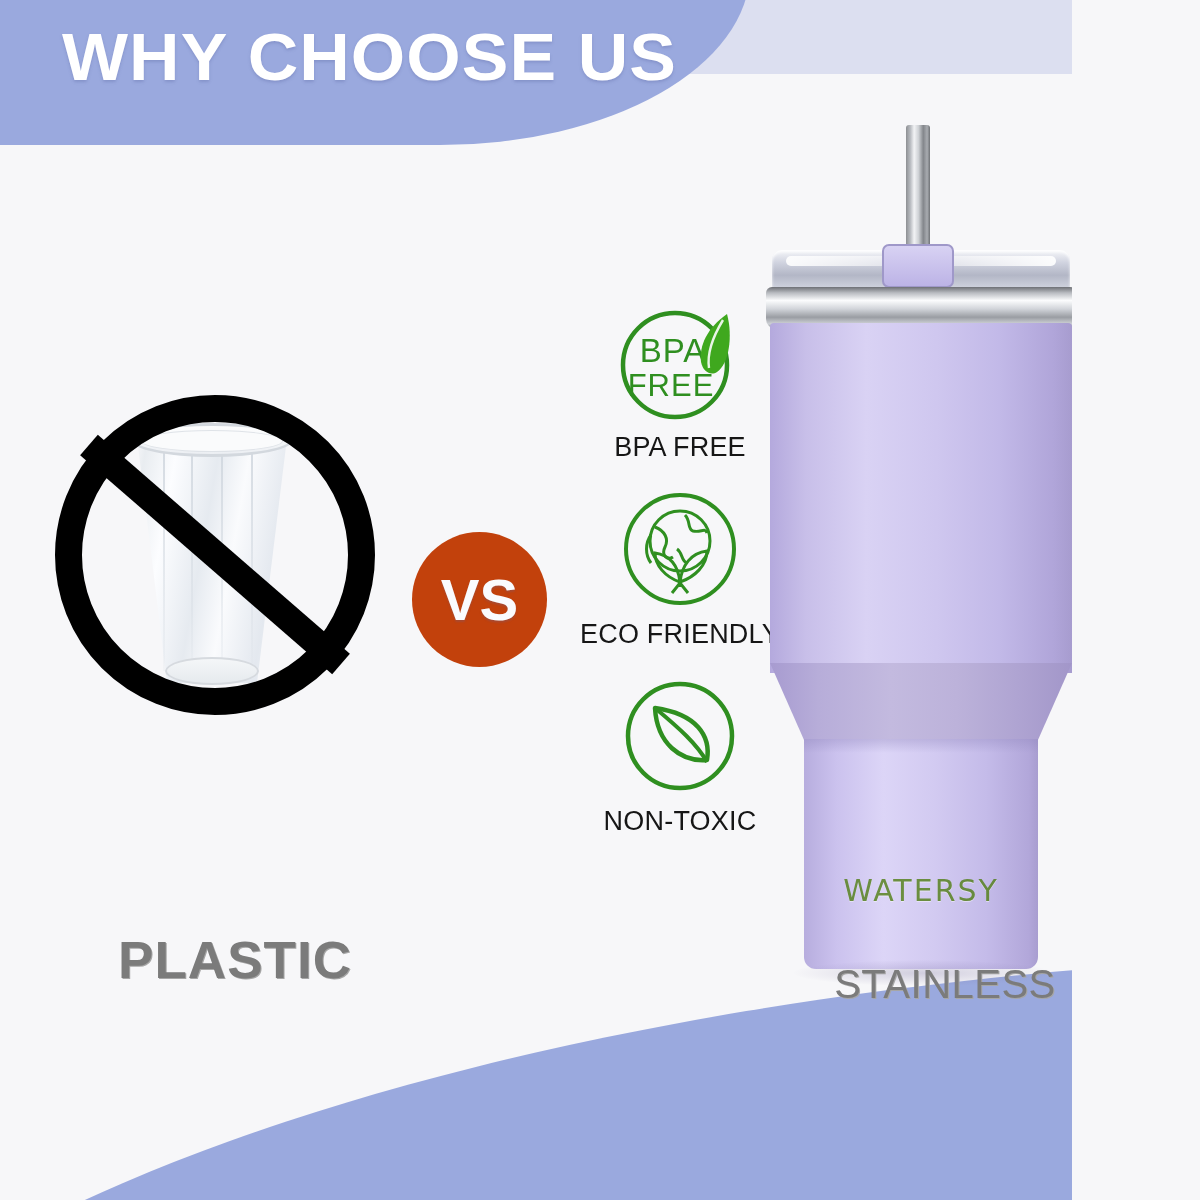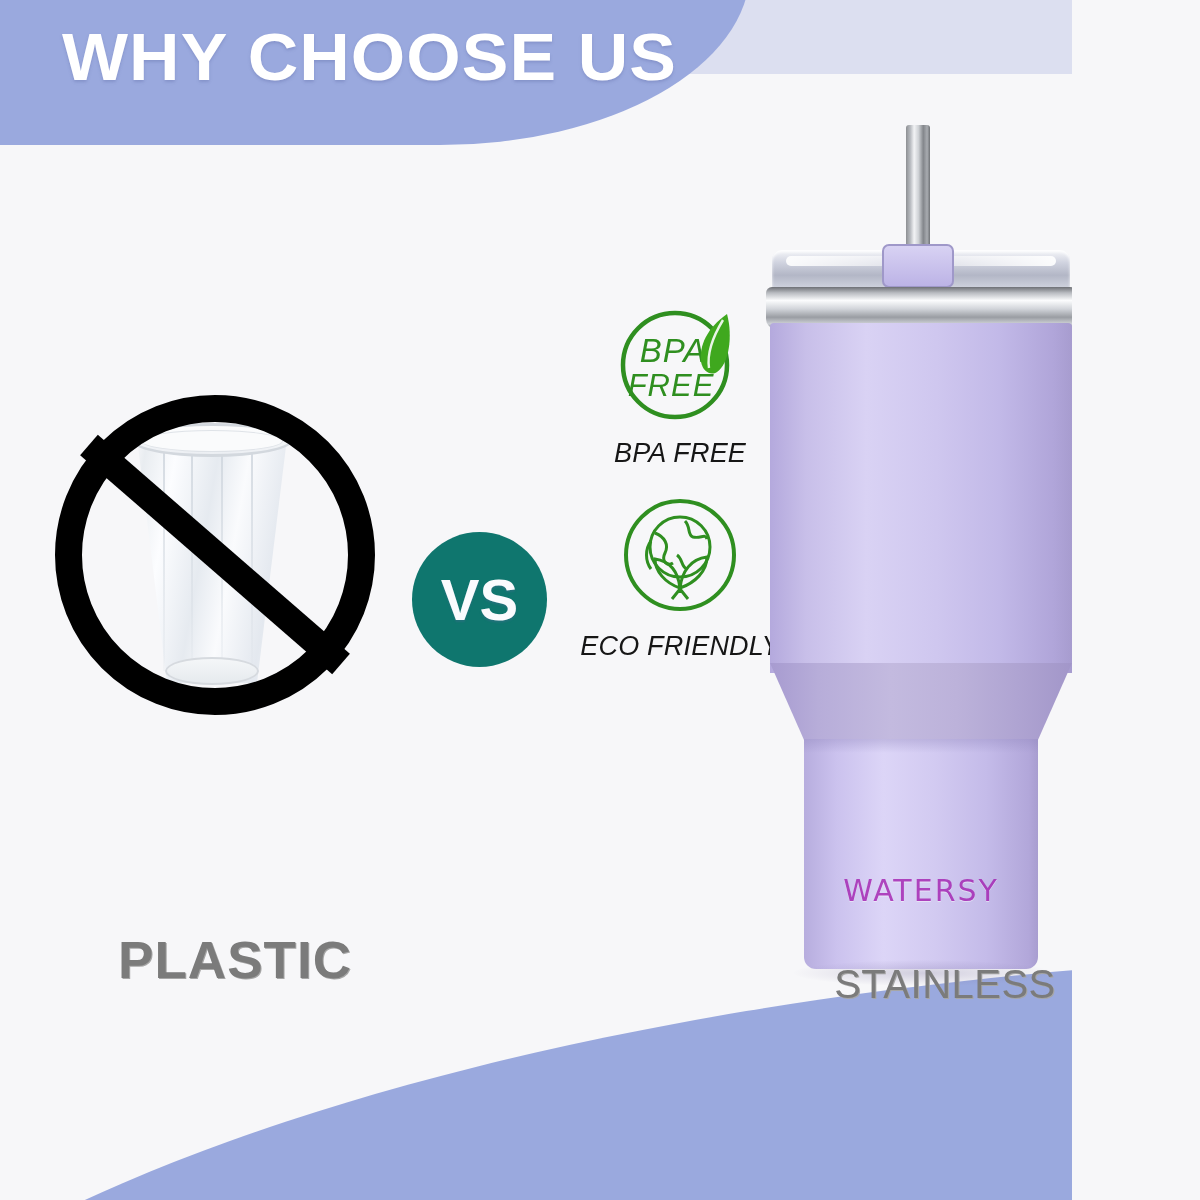--- a/index.html
+++ b/index.html
@@ -88,34 +88,34 @@
     position:absolute; left:118px; top:930px;
     font-size:52px; font-weight:700; letter-spacing:1px;
     color:#7b7b7b; transform:scaleX(1.02); transform-origin:left top;
     text-shadow:1px 1px 0 #a6a6a6;
     white-space:nowrap;
   }
 
   
   .vs-badge{
     position:absolute; left:412px; top:532px; width:135px; height:135px;
-    border-radius:50%; background:#0f766e;
+    border-radius:50%; background:#c2410c;
     display:flex; align-items:center; justify-content:center;
   }
   .vs-badge span{
     font-size:58px; font-weight:700; color:#fafbfe; letter-spacing:0px;
     text-shadow:0 2px 2px rgba(90,100,160,.25);
   }
 
   
-  .features{ position:absolute; left:560px; top:300px; width:240px;font-style:italic; }
+  .features{ position:absolute; left:560px; top:300px; width:240px; }
   .feature{ width:240px; margin-bottom:24px; display:flex; flex-direction:column; align-items:center; }
   .feature .badge-ico{ width:130px; height:130px; display:block; }
   .feature .badge-label{
-    margin-top:8px; font-size:27px; color:#161616; letter-spacing:.2px;
+    margin-top:2px; font-size:27px; color:#161616; letter-spacing:.2px;
     white-space:nowrap; text-align:center;
   }
 
   
   .tumbler{ position:absolute; left:730px; top:115px; width:470px; height:880px; }
 
   .straw{
     position:absolute; left:176px; top:10px; width:24px; height:250px;
     background:linear-gradient(90deg,#8d8f93 0%,#b8bbc0 18%,#f2f3f5 34%,#cfd2d6 52%,#83868b 72%,#a9acb1 88%,#6f7276 100%);
     border-radius:3px;
@@ -169,21 +169,21 @@
        #c4bbe9 78%, #b2a7da 96%, #a89dd0 100%);
     border-radius:0 0 12px 12px;
   }
   .body-lower-shadow{
     position:absolute; left:74px; top:624px; width:234px; height:14px;
     background:linear-gradient(180deg,rgba(140,130,185,.35),rgba(140,130,185,0));
   }
   .brand{
     position:absolute; left:74px; top:758px; width:234px;
     text-align:center; font-size:30px; font-weight:400;
-    letter-spacing:2px; color:#a21caf; opacity:.78;
+    letter-spacing:2px; color:#4d7c0f; opacity:.78;
     font-family:"DejaVu Sans", sans-serif;
     text-shadow:0 1px 0 rgba(255,255,255,.55);
   }
   .handle{
     position:absolute; left:322px; top:198px; width:150px; height:340px;
     border:40px solid #cdc4f0;
     border-left-color:#c6bdea;
     border-radius:14px 58px 58px 14px;
     background:transparent;
     box-shadow:inset -3px 0 5px rgba(150,140,195,.35), 2px 2px 6px rgba(150,140,195,.28);
@@ -256,20 +256,28 @@
         <path d="M70 28 C 76 34 72 42 78 44 C 86 46 90 40 92 46" fill="none" stroke="#2f8f20" stroke-width="3"></path>
         <path d="M62 62 C 68 66 66 74 72 76" fill="none" stroke="#2f8f20" stroke-width="3"></path>
         <path d="M36 48 C 30 56 30 68 36 76" fill="none" stroke="#2f8f20" stroke-width="3"></path>
         <path d="M65 95 C 50 90 40 78 40 66 C 54 68 63 78 65 95 Z" fill="none" stroke="#2f8f20" stroke-width="3"></path>
         <path d="M65 95 C 80 90 92 78 92 64 C 76 66 67 78 65 95 Z" fill="none" stroke="#2f8f20" stroke-width="3"></path>
         <path d="M65 96 L 57 106 M65 96 L 73 106 M65 88 L65 100" fill="none" stroke="#2f8f20" stroke-width="3"></path>
       </svg>
       <div class="badge-label">ECO FRIENDLY</div>
     </div>
 
+    <div class="feature">
+      <svg class="badge-ico" viewBox="0 0 130 130">
+        <circle cx="65" cy="62" r="52" fill="none" stroke="#2f8f20" stroke-width="4.5"></circle>
+        <path d="M40 34 C 82 40 96 62 92 86 C 66 88 42 70 40 34 Z" fill="none" stroke="#2f8f20" stroke-width="4.5" stroke-linejoin="round"></path>
+        <path d="M40 34 C 64 54 82 70 92 88" fill="none" stroke="#2f8f20" stroke-width="4"></path>
+      </svg>
+      <div class="badge-label">NON-TOXIC</div>
+    </div>
 
   </div>
 
   <div class="tumbler">
     <div class="straw"></div>
     <div class="handle"></div>
     <div class="handle-gloss"></div>
     <div class="lid-clear"></div>
     <div class="lid-highlight"></div>
     <div class="straw-block"></div>

